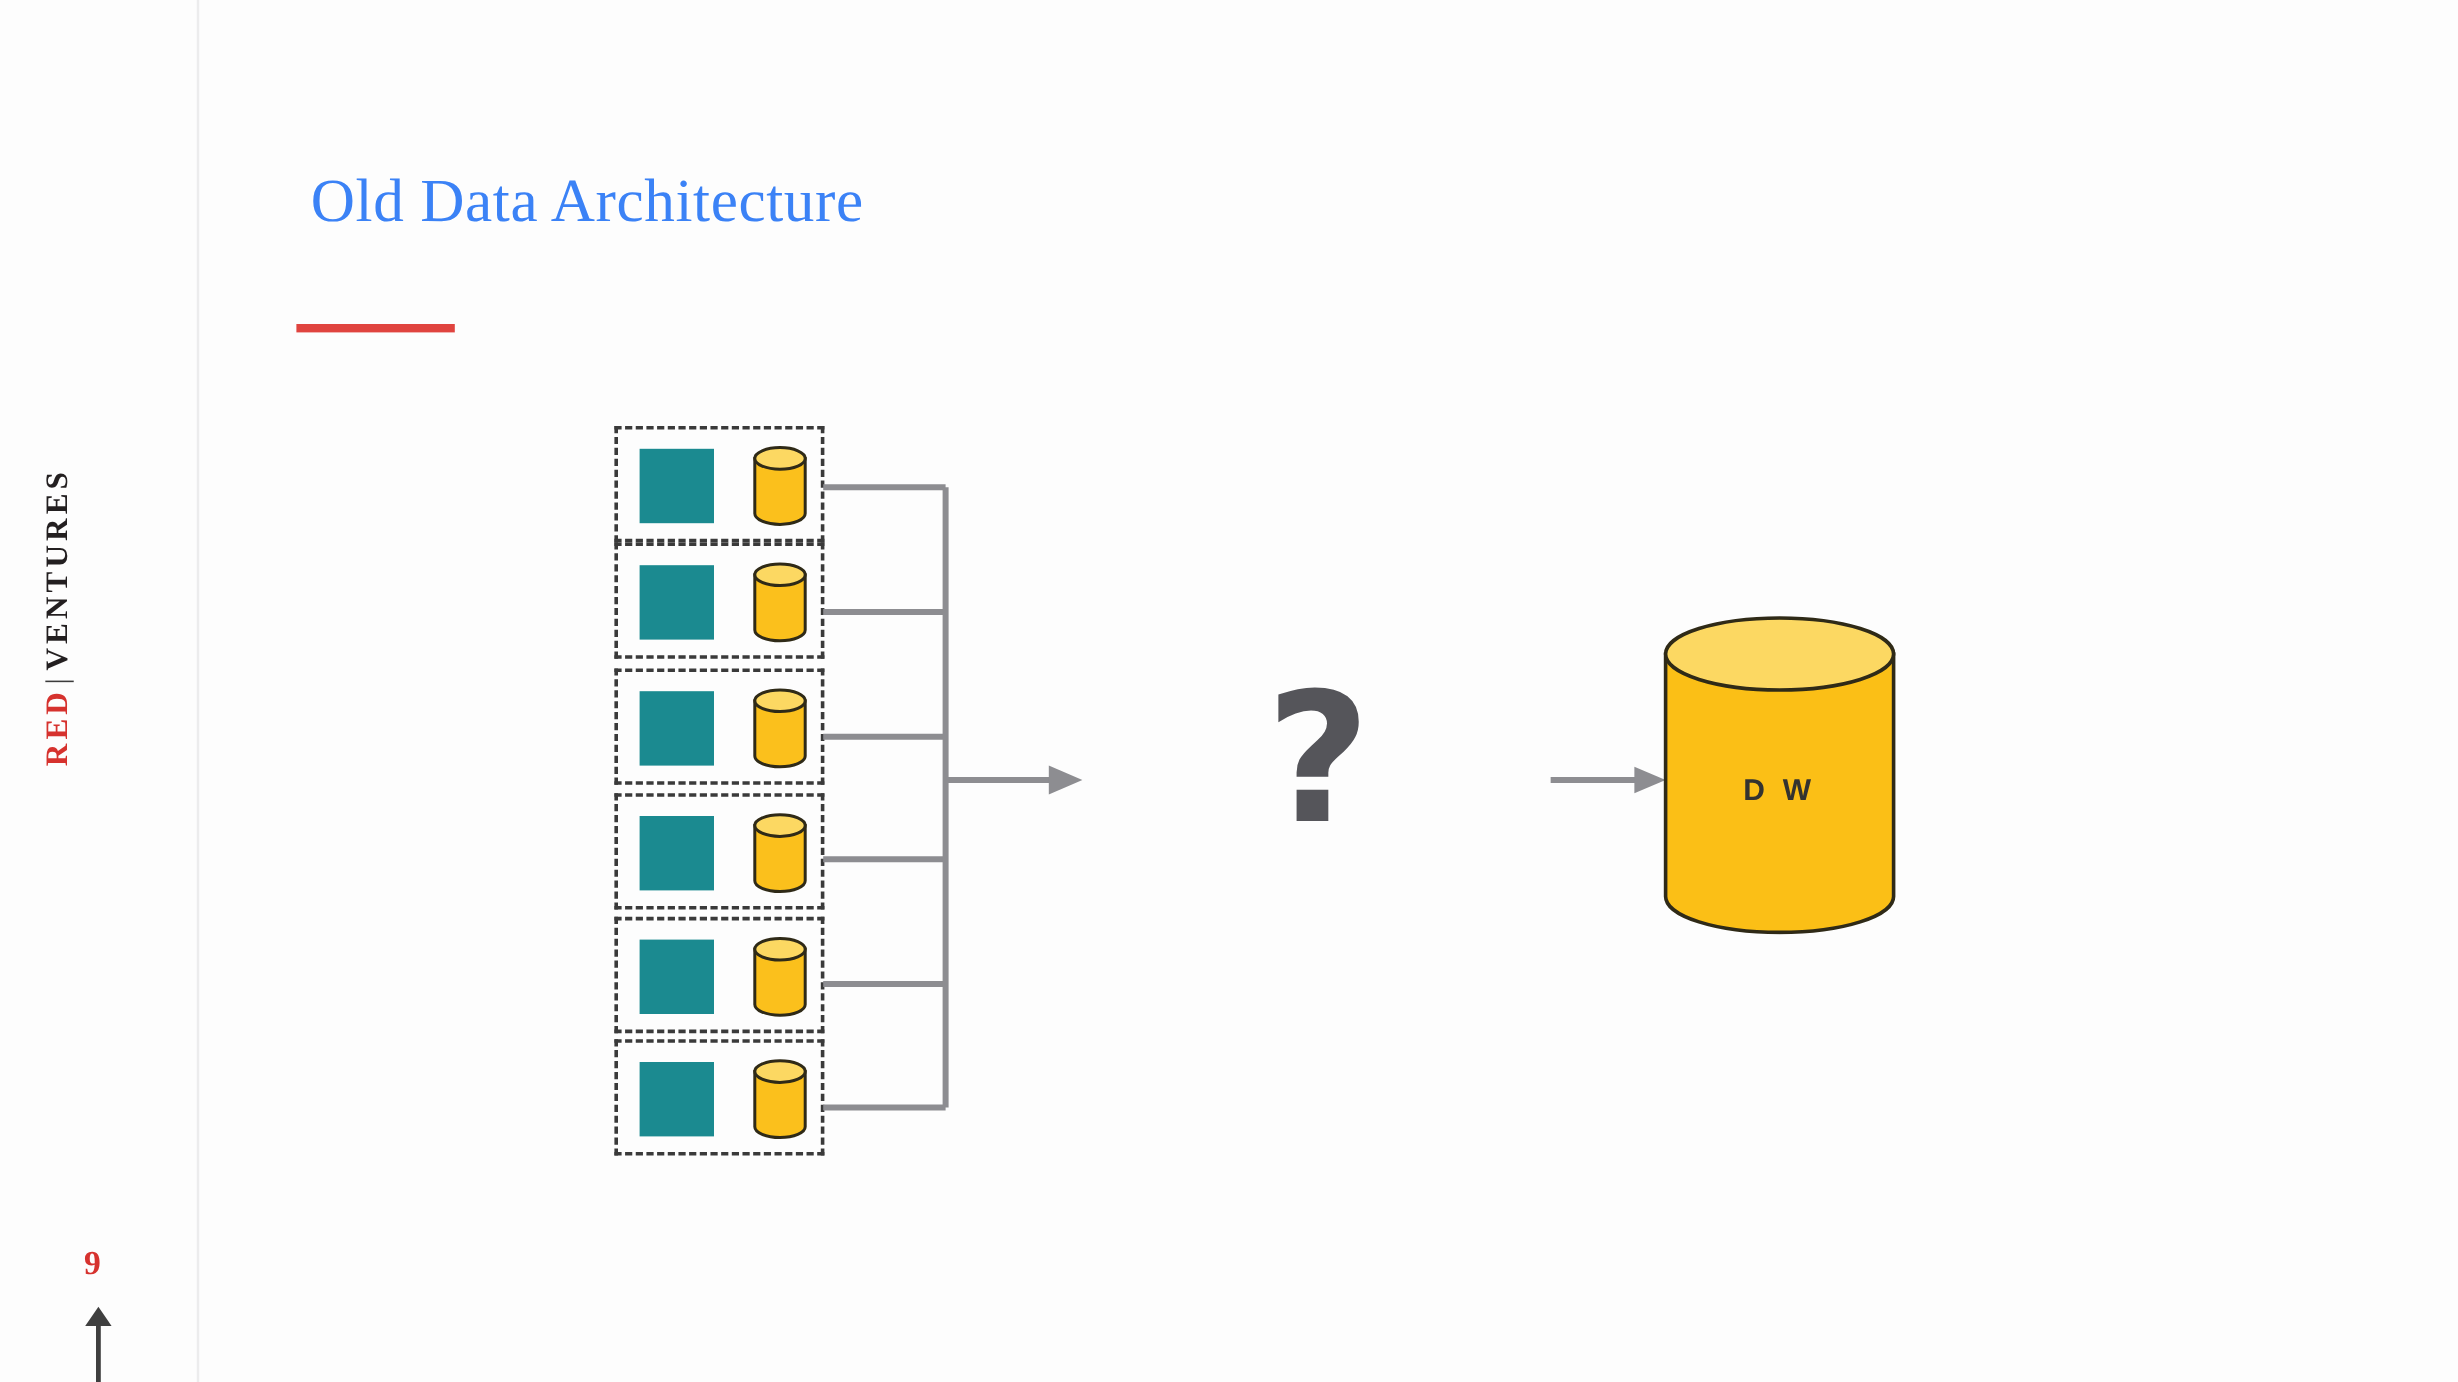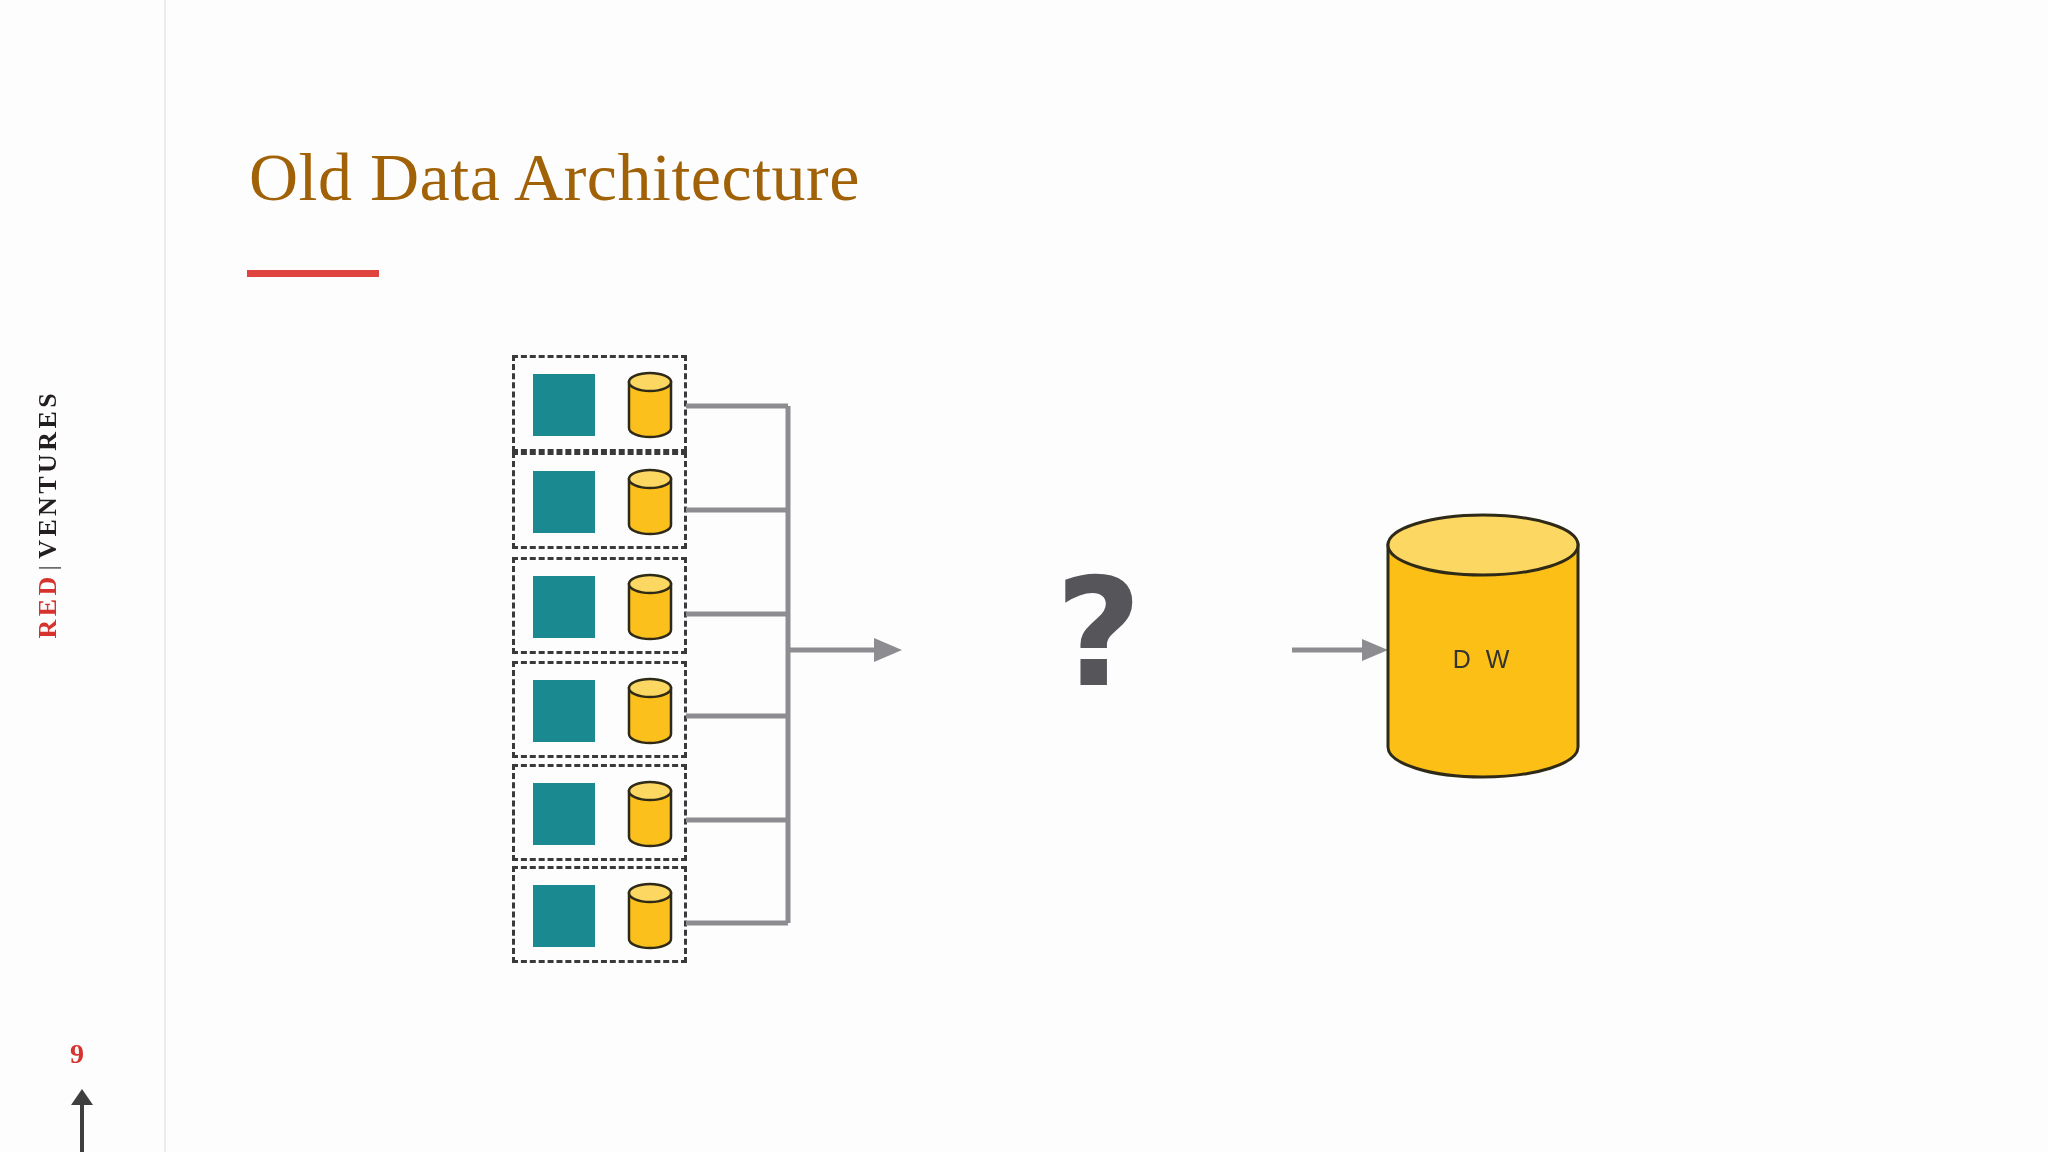--- a/index.html
+++ b/index.html
@@ -66,26 +66,26 @@
     position: absolute;
     left: 62px;
     top: 1085px;
     width: 40px;
     height: 70px;
   }
 
   
   .title {
     position: absolute;
-    left: 249px;
+    left: 259px;
     top: 140px;
     font-family: "Liberation Serif", serif;
-    font-size: 68px;
+    font-size: 51px;
     font-weight: normal;
-    color: #a16207;
+    color: #3b82f6;
     letter-spacing: 0.5px;
     line-height: 1.1;
   }
   .title-rule {
     position: absolute;
     left: 247px;
     top: 270px;
     width: 132px;
     height: 7px;
     background: #e0443f;
@@ -130,21 +130,21 @@
     width: 196px;
     height: 266px;
   }
   .dw-label {
     position: absolute;
     left: 1385px;
     top: 645px;
     width: 196px;
     text-align: center;
     font-family: "Liberation Sans", sans-serif;
-    font-weight: normal;
+    font-weight: bold;
     font-size: 25px;
     letter-spacing: 4px;
     color: #333330;
   }
 
   .qmark {
     position: absolute;
     left: 1055px;
     top: 558px;
     font-family: "DejaVu Sans", sans-serif;

